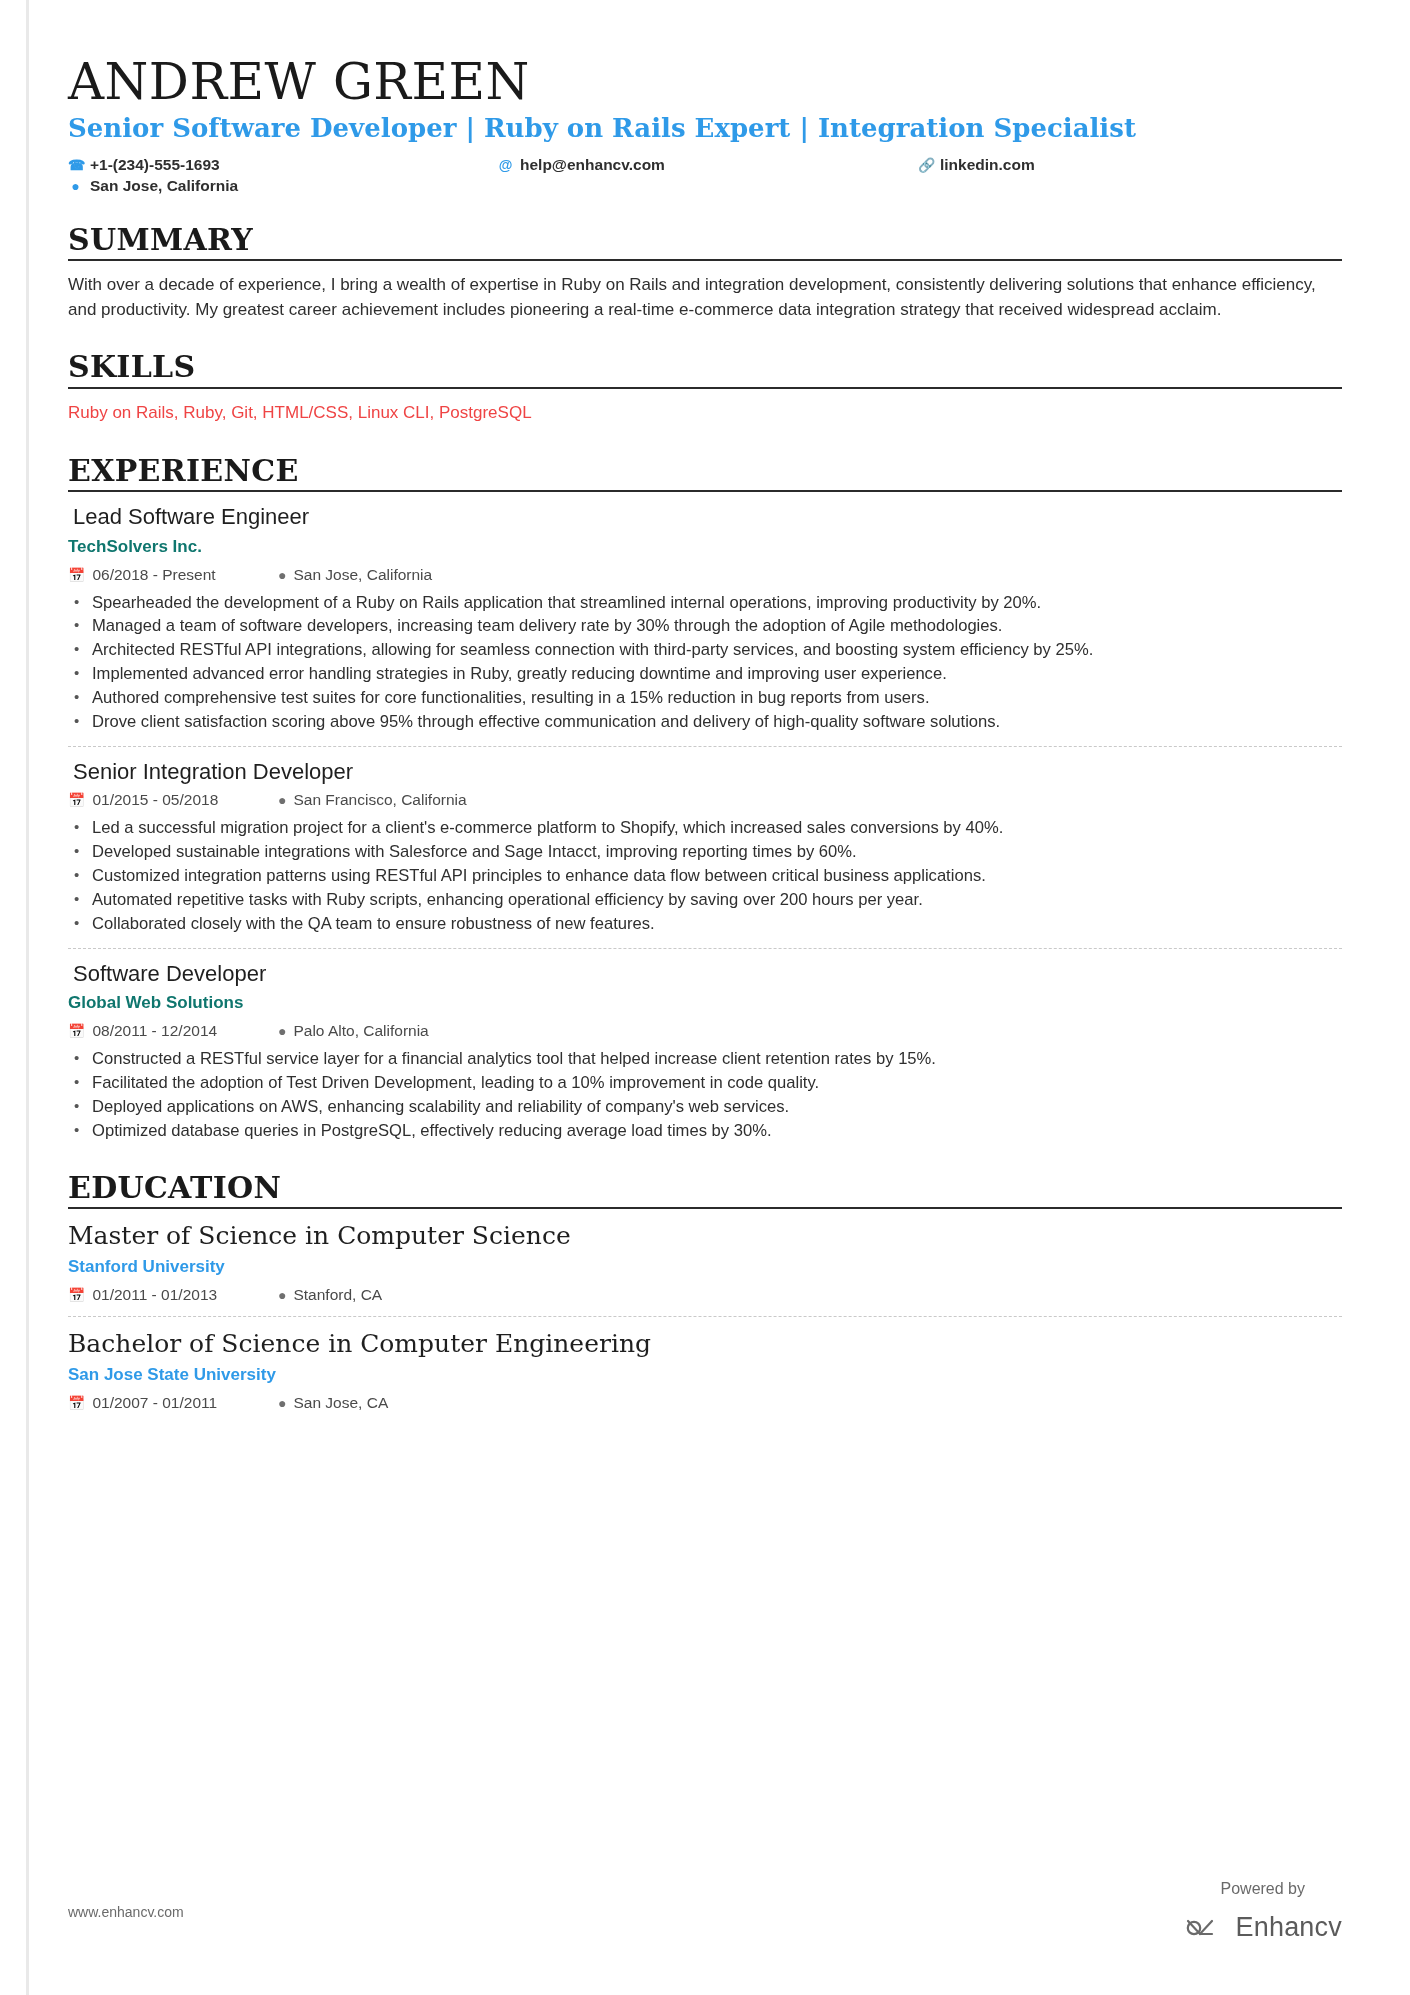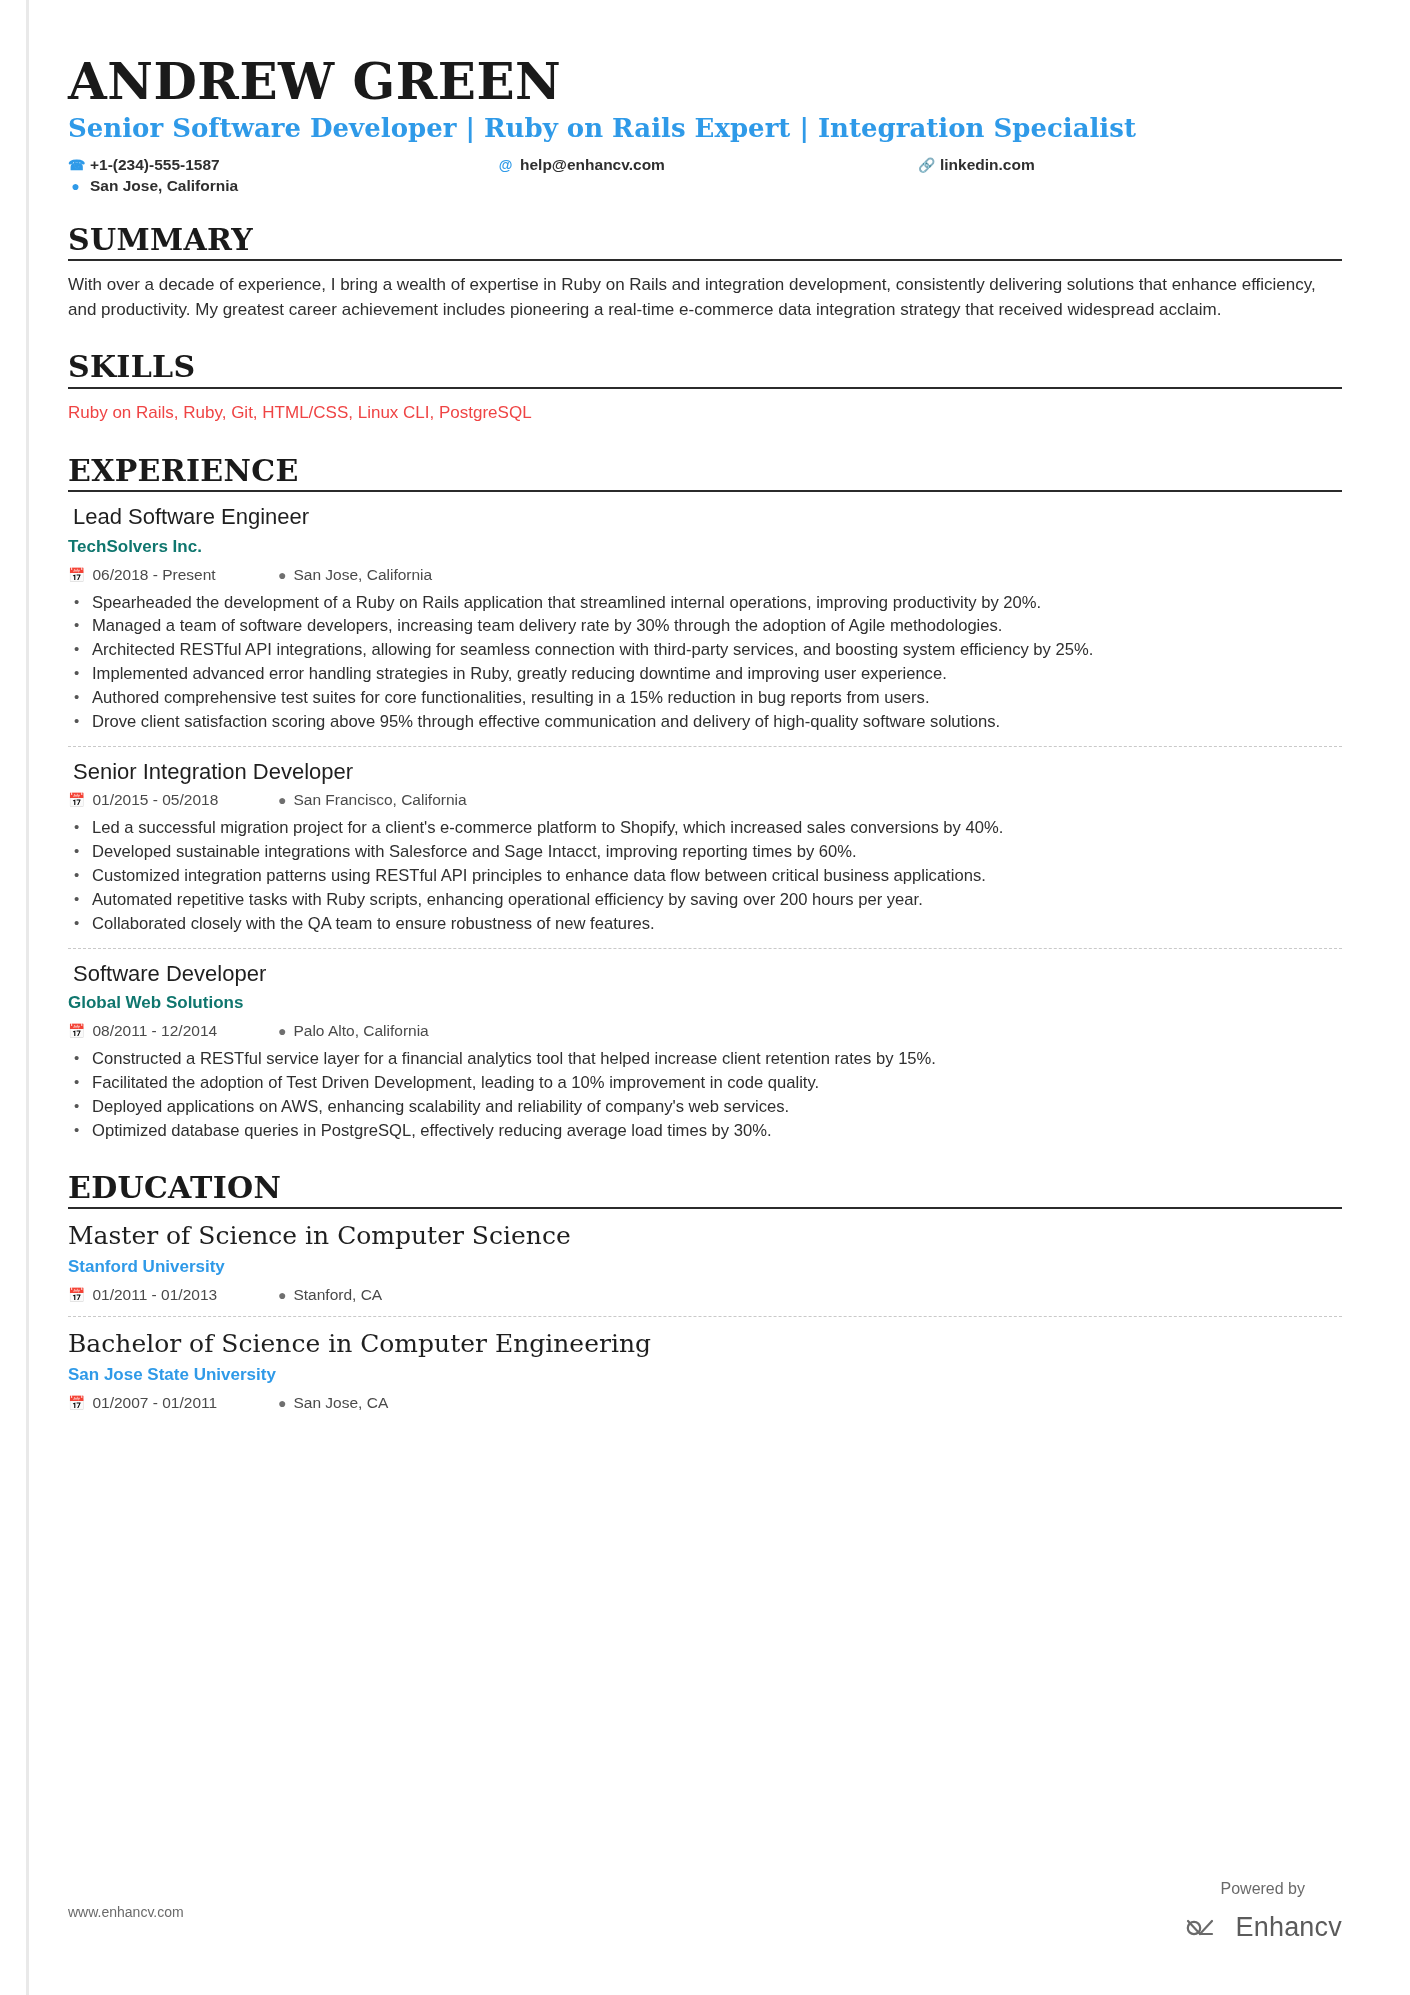--- a/index.html
+++ b/index.html
@@ -28,21 +28,21 @@
     left: 26px;
     top: 0;
     bottom: 0;
     width: 3px;
     background: #e9e9e9;
   }
 
   
   .name {
     font-family: "DejaVu Serif", serif;
-    font-weight: bold;
+    font-weight: normal;
     font-size: 50px;
     letter-spacing: 0.5px;
     color: #1a1a1a;
     line-height: 1.05;
     margin: 0 0 4px 0;
   }
   .headline {
     font-family: "DejaVu Serif", serif;
     font-weight: bold;
     font-size: 26px;
@@ -212,21 +212,21 @@
 <div class="page">
   <div class="left-rule"></div>
 
   <div>
     <h1 class="name">ANDREW GREEN</h1>
     <div class="headline">Senior Software Developer | Ruby on Rails Expert | Integration Specialist</div>
 
     <div class="contact-row">
       <div class="contact-item c1">
         <span class="ic">☎</span>
-        <span>+1-(234)-555-1587</span>
+        <span>+1-(234)-555-1693</span>
       </div>
       <div class="contact-item c2">
         <span class="ic">@</span>
         <span>help@enhancv.com</span>
       </div>
       <div class="contact-item c3">
         <span class="ic">🔗</span>
         <span>linkedin.com</span>
       </div>
     </div>

